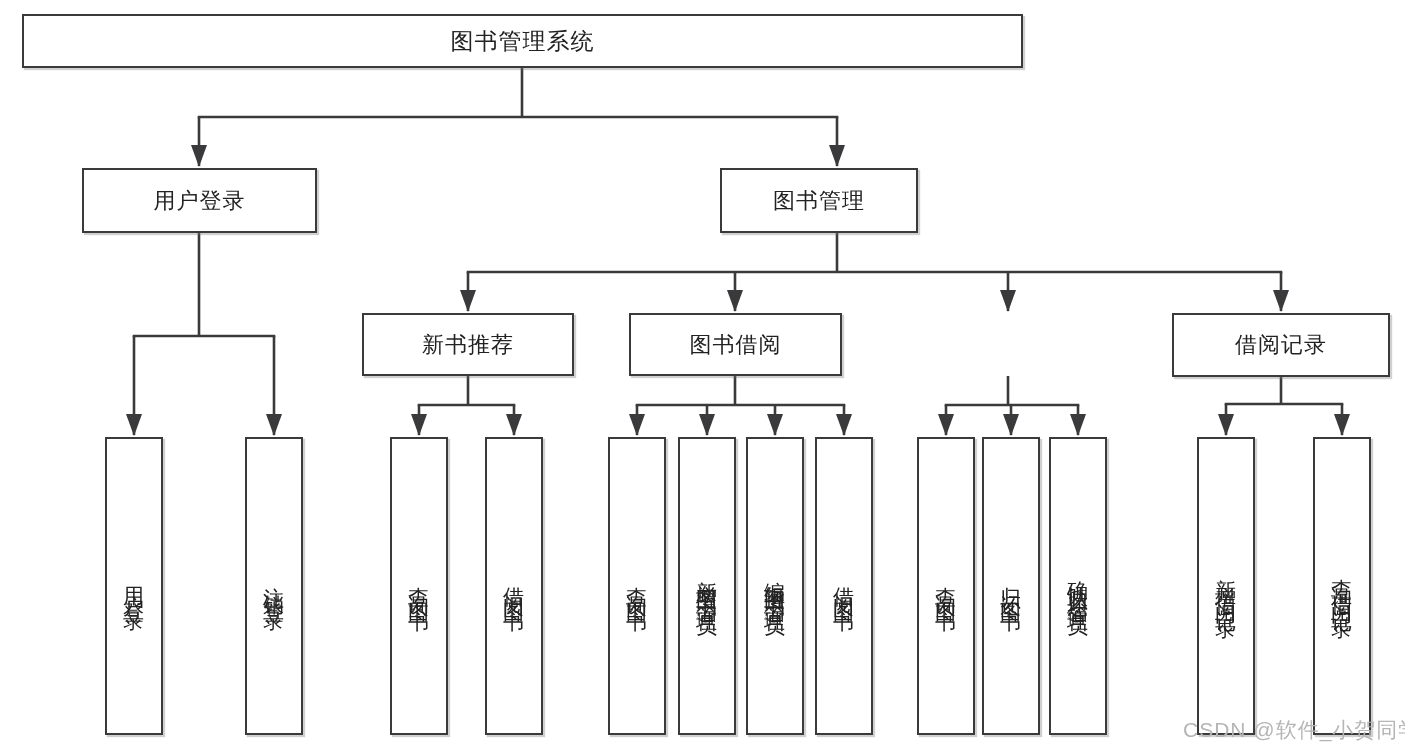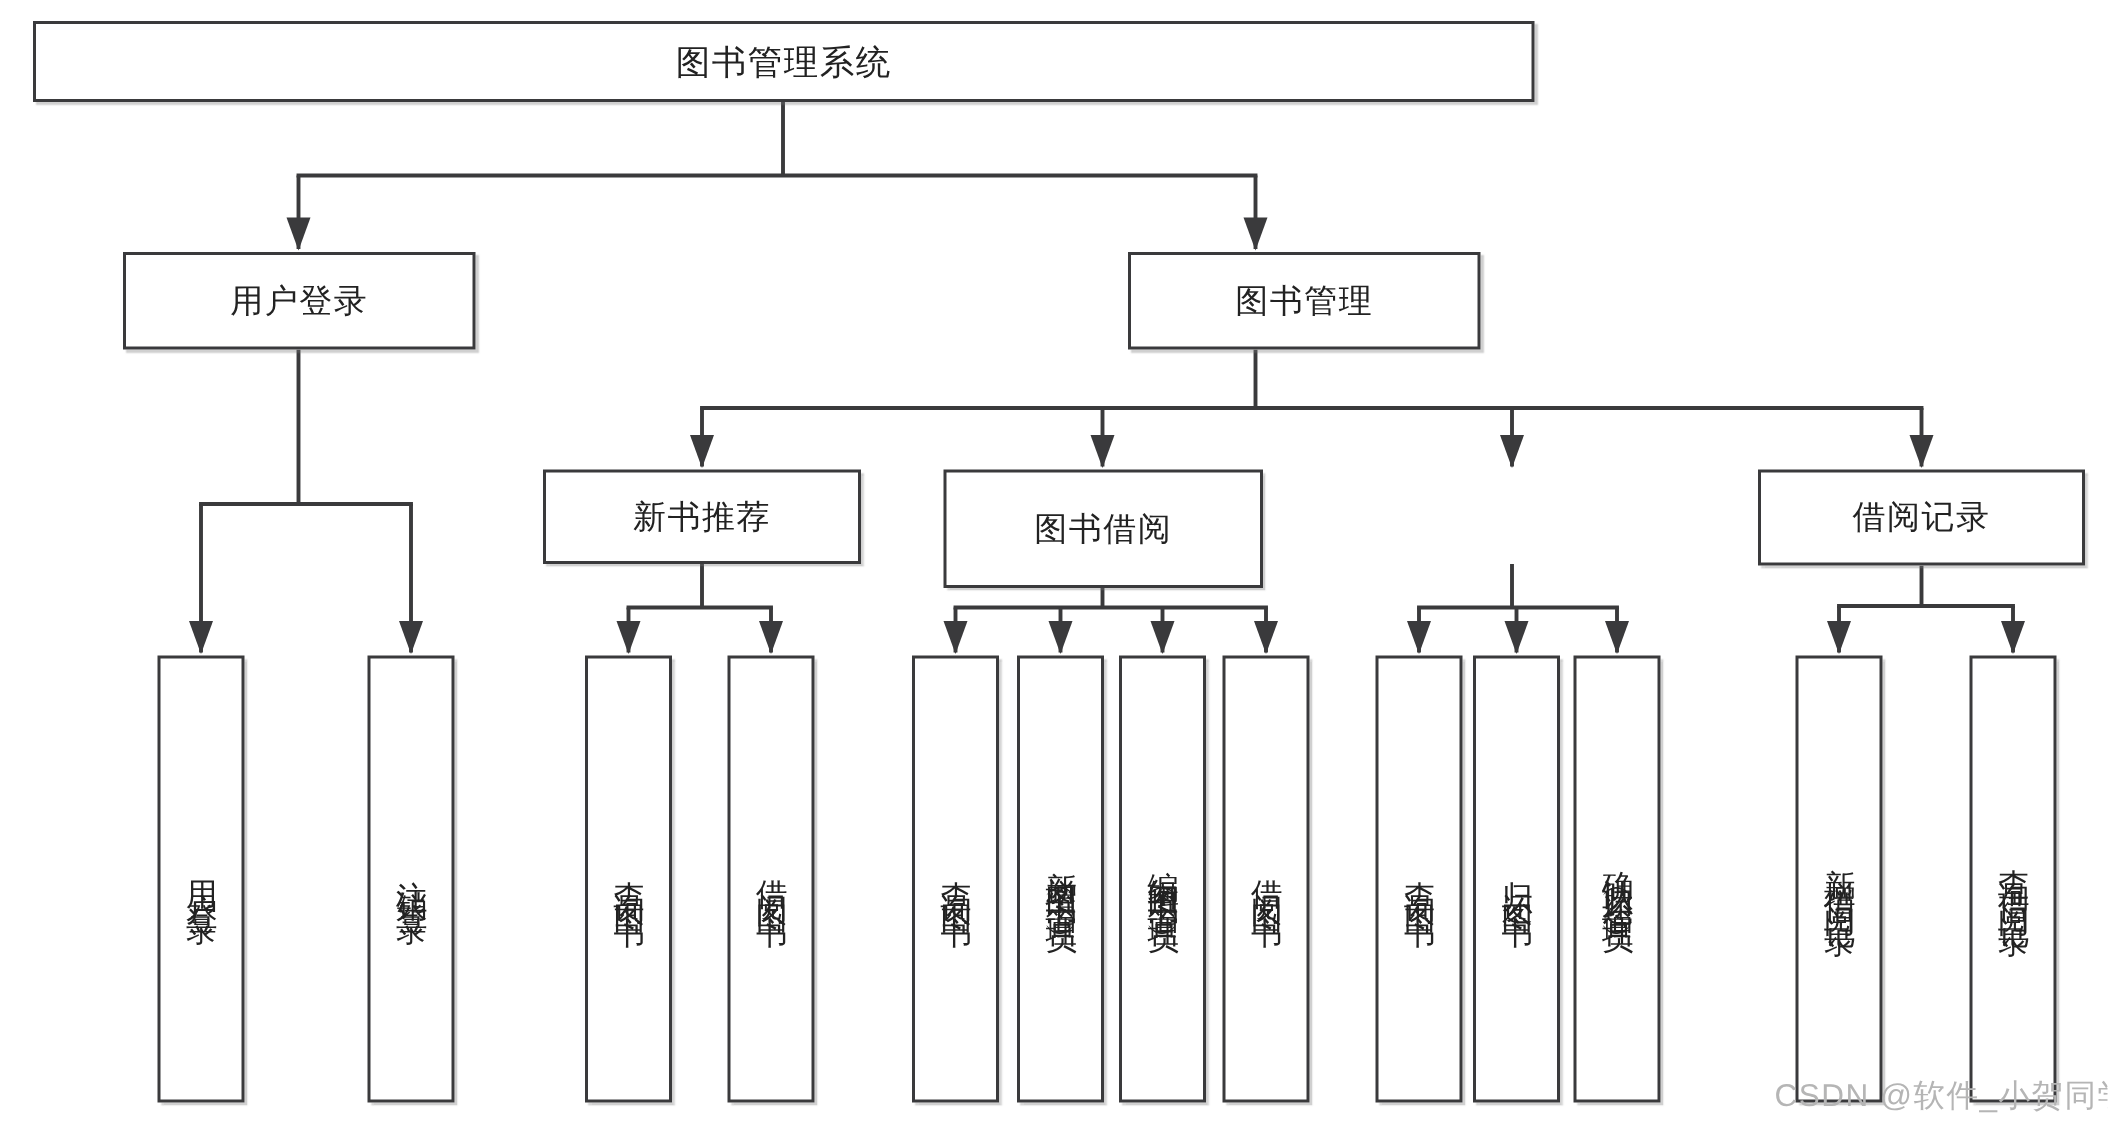--- a/index.html
+++ b/index.html
@@ -133,28 +133,28 @@
     </g>
   </svg>
 
   <div class="box root" style="left:22px;top:14px;width:1001px;height:54px;">
     <span>图书管理系统</span>
   </div>
 
   <div class="box" style="left:82px;top:168px;width:235px;height:65px;">
     <span>用户登录</span>
   </div>
-  <div class="box" style="left:752px;top:168px;width:235px;height:65px;">
+  <div class="box" style="left:720px;top:168px;width:198px;height:65px;">
     <span>图书管理</span>
   </div>
 
   <div class="box" style="left:362px;top:313px;width:212px;height:63px;">
     <span>新书推荐</span>
   </div>
-  <div class="box" style="left:629px;top:313px;width:213px;height:79px;">
+  <div class="box" style="left:629px;top:313px;width:213px;height:63px;">
     <span>图书借阅</span>
   </div>
   <div class="box" style="left:1172px;top:313px;width:218px;height:64px;">
     <span>借阅记录</span>
   </div>
 
   <div class="box vbox" style="left:105px;top:437px;width:58px;height:298px;">
     <span>用户登录</span>
   </div>
   <div class="box vbox" style="left:245px;top:437px;width:58px;height:298px;">

